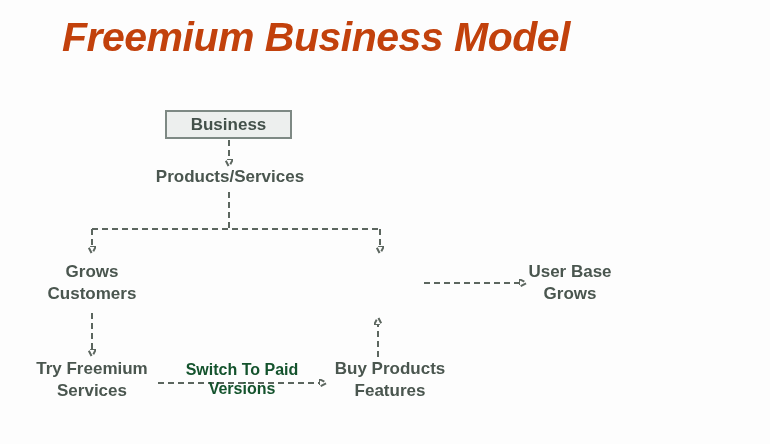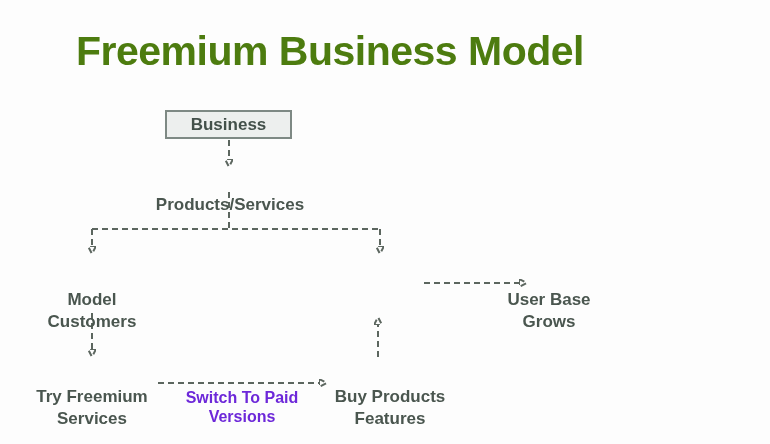--- a/index.html
+++ b/index.html
@@ -12,27 +12,28 @@
     width: 770px;
     height: 444px;
     background: #fdfdfd;
     overflow: hidden;
     font-family: "Liberation Sans", sans-serif;
   }
   .title {
     position: absolute;
     left: 62px;
     top: 14px;
-    margin: 14px;
+    margin: 0;
     font-size: 41px;
     line-height: 46px;
     font-weight: bold;
     letter-spacing: -0.5px;
-    color: #4d7c0f;
+    color: #c2410c;
     white-space: nowrap;
+    font-style: italic;
   }
   .connectors {
     position: absolute;
     left: 0;
     top: 0;
   }
   .connectors path {
     fill: none;
     stroke: #5c665f;
     stroke-width: 2;
@@ -57,33 +58,32 @@
     color: #43504a;
     text-align: center;
   }
   .label {
     position: absolute;
     text-align: center;
     font-size: 17px;
     font-weight: bold;
     line-height: 22px;
     color: #4a564f;
-    margin-top: 28px;
   }
   .label-products  { left: 145px; top: 166px; width: 170px; }
   .label-free      { left: 37px;  top: 261px; width: 110px; }
   .label-paying    { left: 323px; top: 261px; width: 110px; }
-  .label-userbase  { left: 486px; top: 261px; width: 126px; }
+  .label-userbase  { left: 507px; top: 261px; width: 126px; }
   .label-tryfree   { left: 25px;  top: 358px; width: 134px; }
   .label-buypremium{ left: 328px; top: 358px; width: 124px; }
   .label-switch {
     left: 180px; top: 360px; width: 124px;
     font-size: 16px;
     line-height: 19px;
-    color: #6d28d9;
+    color: #14532d;
     z-index: 2;
   }
 </style>
 </head>
 <body>
 
 <div class="stage">
 
   <h1 class="title">Freemium Business Model</h1>
 
@@ -103,21 +103,21 @@
     <path d="M378 357 V325" marker-end="url(#arrow)"></path>
     <path d="M158 383 H319" marker-end="url(#arrow)"></path>
   </svg>
 
   <div class="node-box">
     <span>Business</span>
   </div>
 
   <div class="label label-products">Products/Services</div>
 
-  <div class="label label-free">Model Customers</div>
+  <div class="label label-free">Grows Customers</div>
 
 
   <div class="label label-userbase">User Base Grows</div>
 
   <div class="label label-tryfree">Try Freemium Services</div>
 
   <div class="label label-switch">Switch To Paid Versions</div>
 
   <div class="label label-buypremium">Buy Products Features</div>
 

